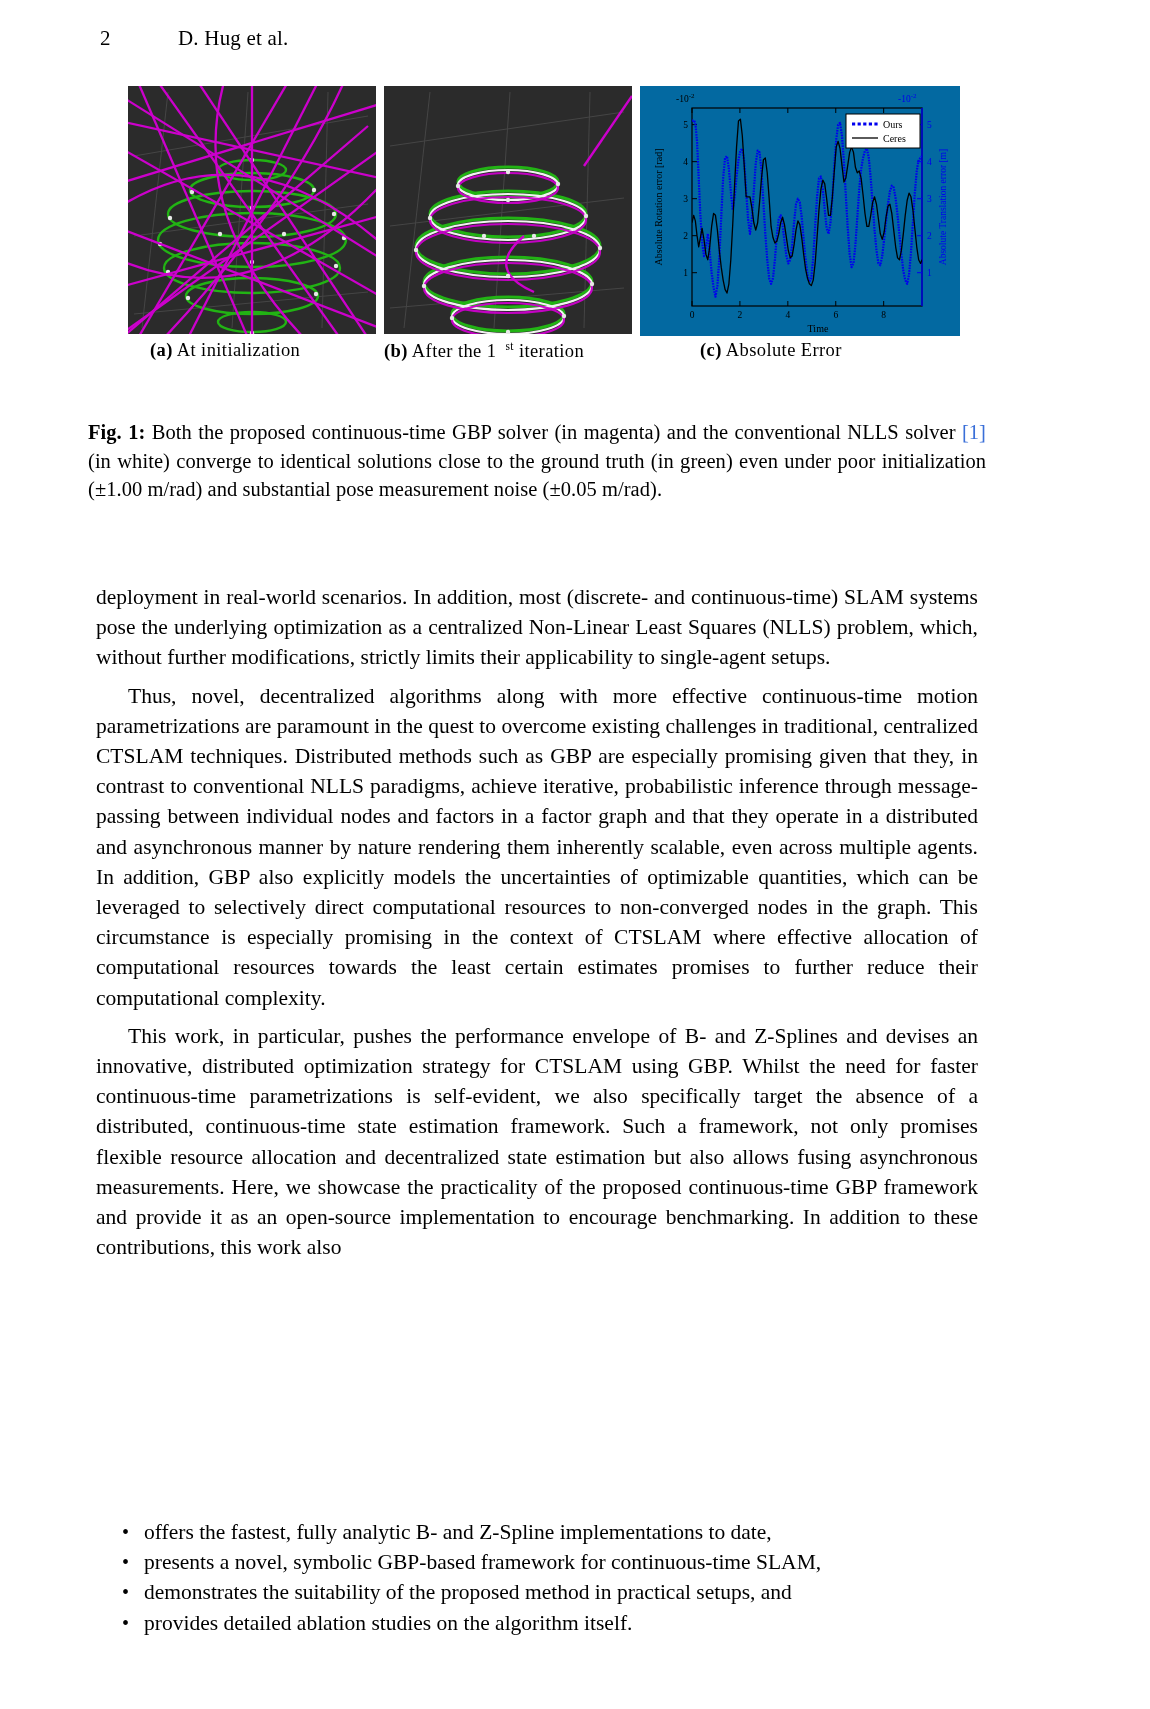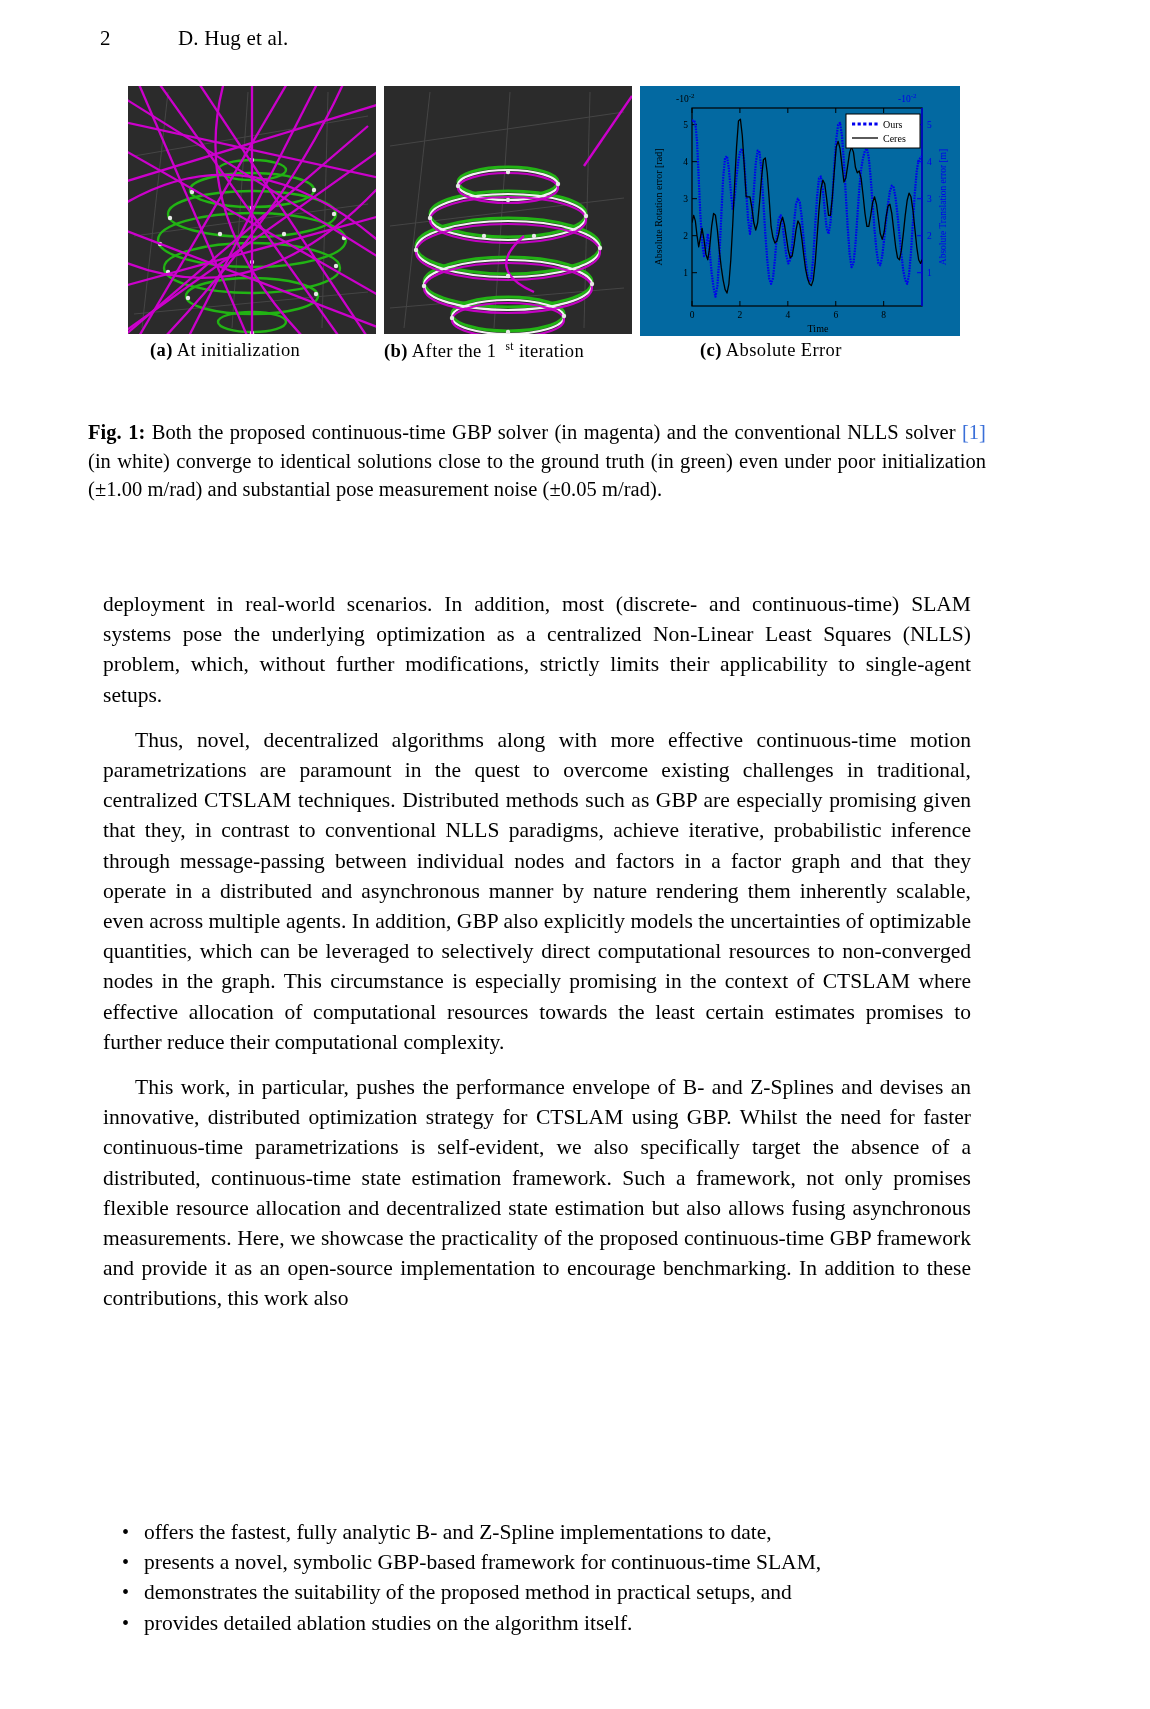--- a/index.html
+++ b/index.html
@@ -93,21 +93,21 @@
   .bodytext {
     position: absolute;
     top: 574px; left: 88px;
     width: 898px;
     font-size: 21.5px;
     line-height: 30.2px;
     text-align: justify;
     text-align-last: left;
     letter-spacing: .02px;
   }
-  .bodytext p { margin: 15px; }
+  .bodytext p { margin: 8px; }
   .bodytext p.indent { text-indent: 32px; }
 
   
   .bullets {
     position: absolute;
     top: 1517px; left: 88px;
     width: 898px;
     font-size: 21.5px;
     line-height: 30.2px;
   }

